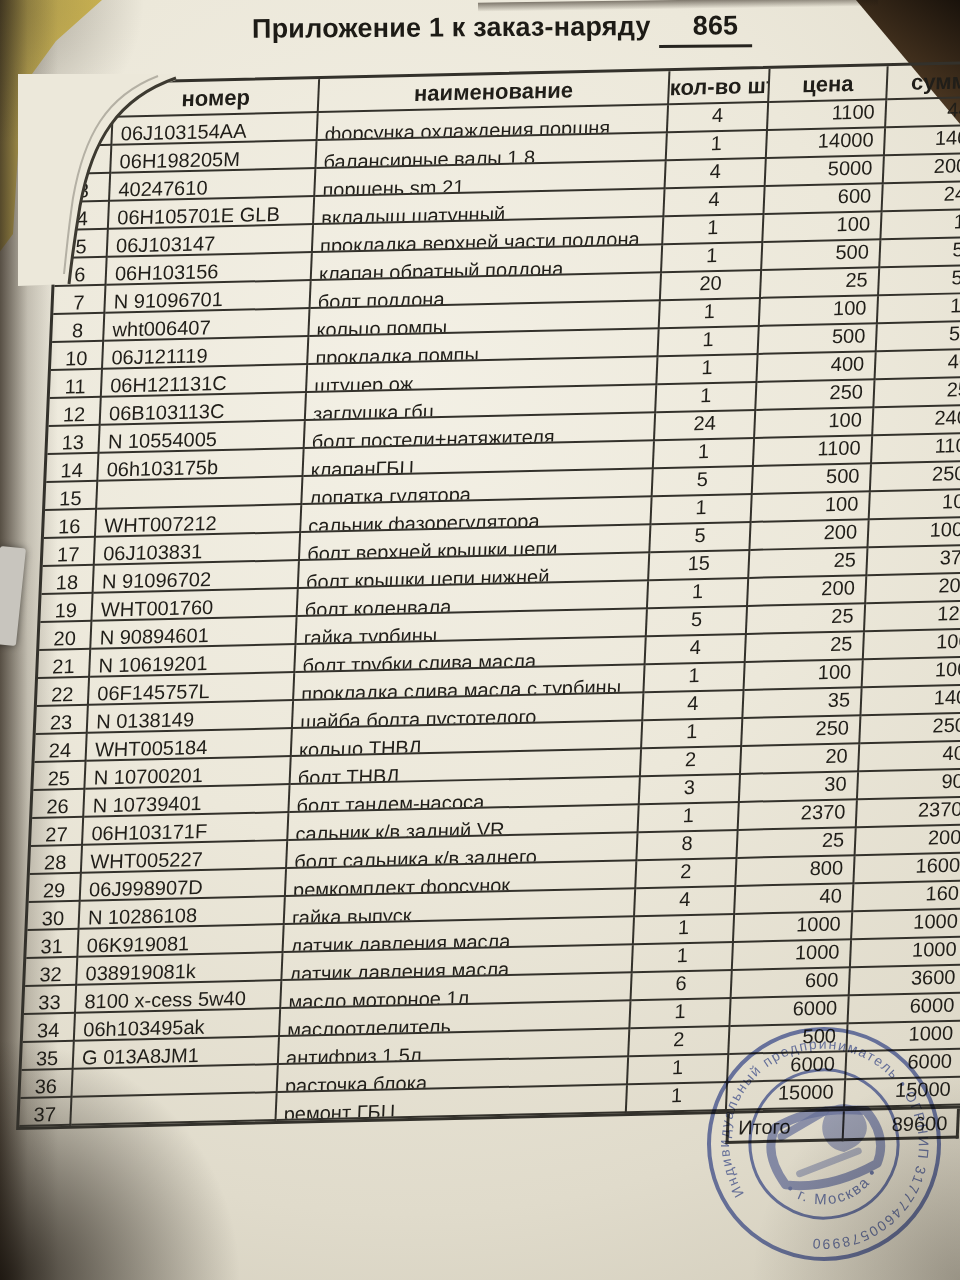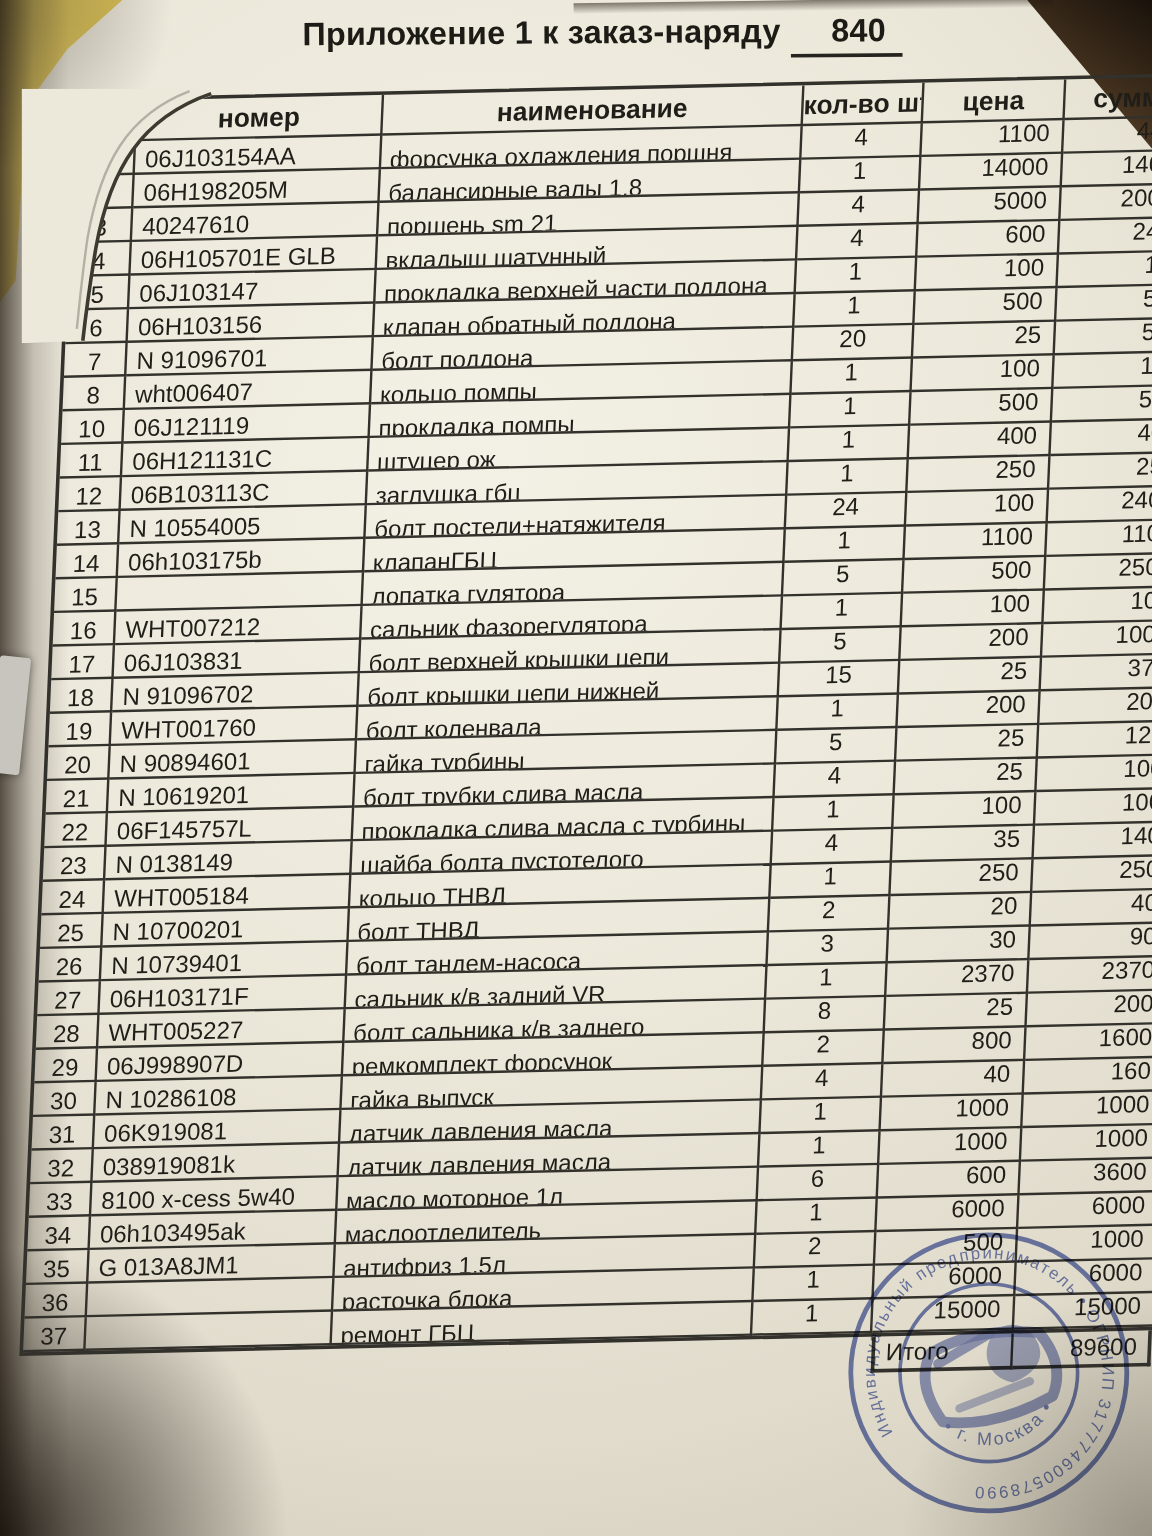--- a/index.html
+++ b/index.html
@@ -113,21 +113,21 @@
 <body>
 
 <div class="paper"></div>
 <div class="folder-corner"></div>
 <div class="left-shadow"></div>
 <div class="paper-sliver"></div>
 <div class="dark-tr"></div>
 <div class="top-edge"></div>
 
 <div class="title">
-  <span>Приложение 1 к заказ-наряду</span><span class="order-no">840</span>
+  <span>Приложение 1 к заказ-наряду</span><span class="order-no">865</span>
 </div>
 
 <div class="warp">
   <div class="grid">
     <div class="c hc num-c"></div>
     <div class="c hc">номер</div>
     <div class="c hc">наименование</div>
     <div class="c hc">кол-во шт</div>
     <div class="c hc">цена</div>
     <div class="c hc last">сумма</div>

